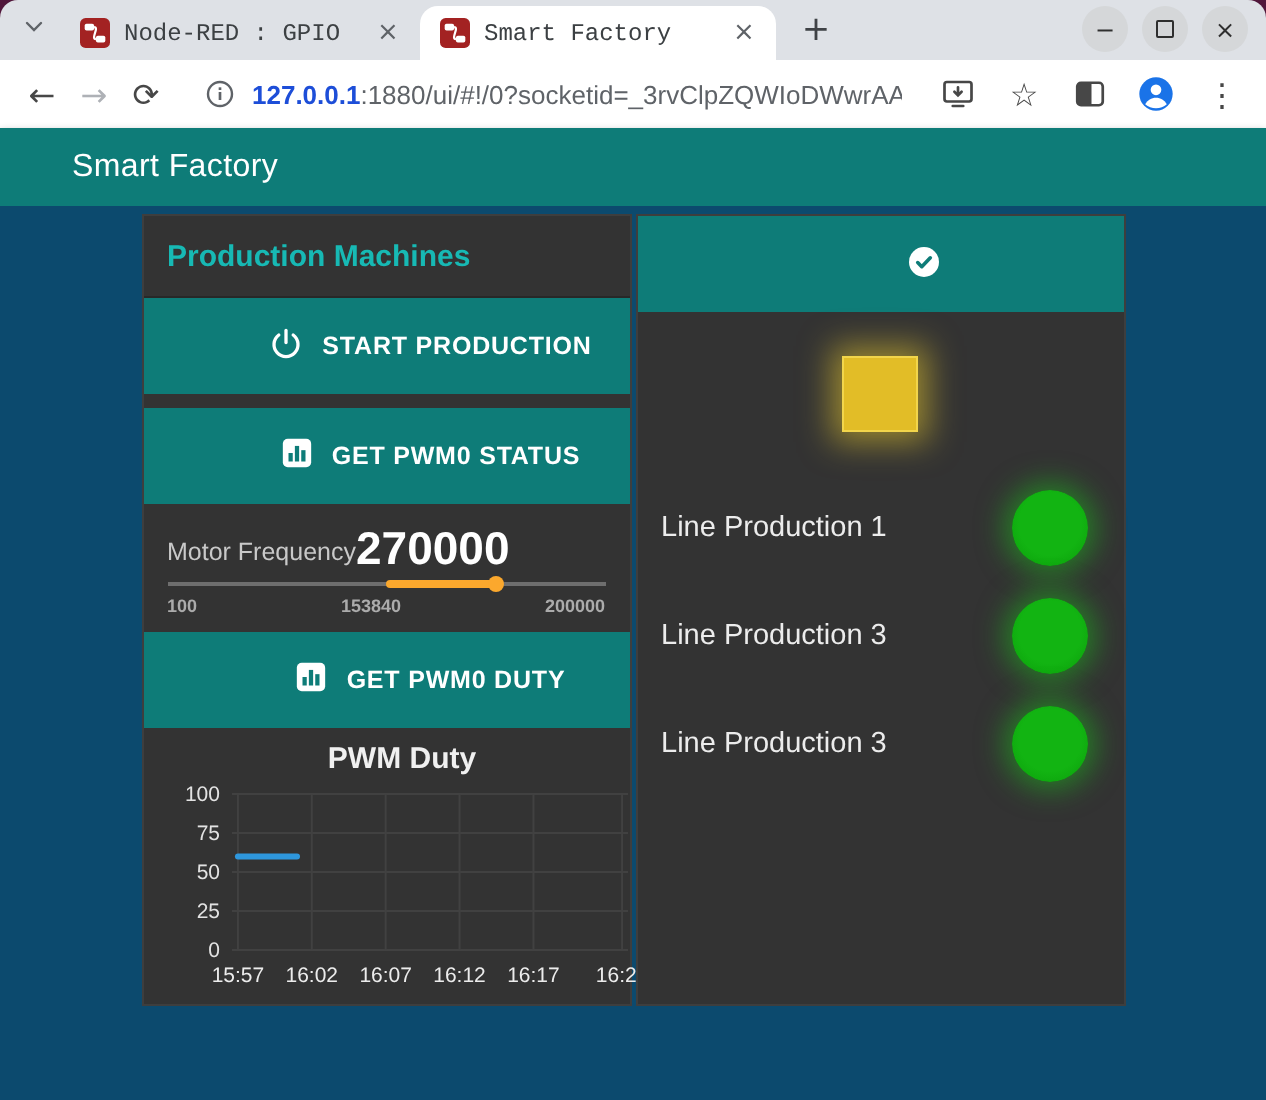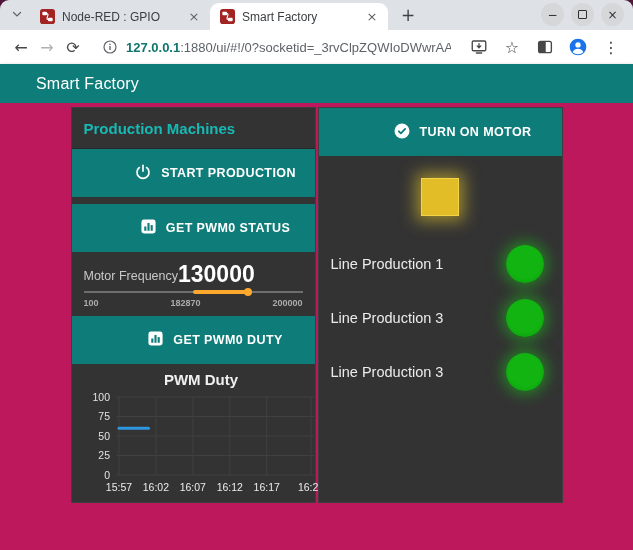--- a/index.html
+++ b/index.html
@@ -8,48 +8,48 @@
   body::before { content:''; position:absolute; top:0; left:0; width:633px; height:14px; background:#50163a; z-index:0; }
 
   
   .titlebar { position:relative; z-index:1; height:30px; background:#dee1e6; border-radius:9px 9px 0 0;
               display:flex; align-items:flex-end; padding-left:6px; }
   .tab-search { align-self:center; width:22px; height:22px; border-radius:50%; display:flex; align-items:center; justify-content:center; margin-right:2px; }
   .tab { height:27px; display:flex; align-items:center; padding:0 8px 0 10px; border-radius:9px 9px 0 0; }
   .tab.inactive { width:180px; }
   .tab.active { width:178px; background:#ffffff; }
   .tab .favicon { width:15px; height:15px; margin-right:7px; flex:none; }
-  .tab .tab-title { flex:1; font-size:12px; color:#3c4043; white-space:nowrap; overflow:hidden; text-overflow:ellipsis; }
+  .tab .tab-title { flex:1; font-size:12px; color:#3c4043; white-space:nowrap; overflow:hidden; text-overflow:ellipsis;font-family:Liberation Mono, monospace; }
   .tab .tab-close { width:16px; height:16px; display:flex; align-items:center; justify-content:center;
                     font-size:13px; color:#5f6368; border-radius:50%; font-family:"DejaVu Sans",sans-serif; }
   .new-tab { align-self:center; width:24px; height:24px; margin-left:8px; display:flex; align-items:center; justify-content:center;
              font-size:17px; color:#3f4246; border-radius:50%; font-family:"DejaVu Sans",sans-serif; }
   .win-controls { position:absolute; right:9px; top:3px; display:flex; gap:7px; }
   .win-btn { width:23px; height:23px; border-radius:50%; background:#d5d7d9; display:flex; align-items:center; justify-content:center;
              font-size:12px; color:#2f2f2f; font-family:"DejaVu Sans",sans-serif; }
   .max-glyph { width:9px; height:9px; border:1.4px solid #2f2f2f; border-radius:1px; }
 
   
   .toolbar { position:relative; z-index:1; height:34px; background:#ffffff; display:flex; align-items:center; padding:0 8px; }
   .nav-btn { width:26px; height:26px; display:flex; align-items:center; justify-content:center;
              font-size:16px; color:#474747; font-family:"DejaVu Sans",sans-serif; border-radius:50%; }
   .nav-btn.disabled { color:#aeb1b6; }
   .omnibox { flex:1; display:flex; align-items:center; margin:0 6px; height:28px; border-radius:14px; padding:0 10px; min-width:0; }
   .omnibox .url-text { font-size:13px; white-space:nowrap; overflow:hidden; }
-  .url-host { color:#0f766e; font-weight:bold; }
+  .url-host { color:#1d4ed8; font-weight:bold; }
   .url-path { color:#5f6368; }
   .toolbar-right { display:flex; align-items:center; gap:9px; margin-right:2px; }
   .tb-icon { width:24px; height:24px; display:flex; align-items:center; justify-content:center;
              font-size:16px; color:#474747; font-family:"DejaVu Sans",sans-serif; }
 
   
   .appbar { position:relative; z-index:1; height:39px; background:#0e7c78; display:flex; align-items:center; padding-left:36px;
             box-shadow:0 2px 4px rgba(0,0,0,.45); }
   .appbar-title { color:#ffffff; font-size:16px; font-weight:500; letter-spacing:.2px; }
-  .page { position:relative; z-index:1; height:447px; background:#be185d; padding-top:4px; }
+  .page { position:relative; z-index:1; height:447px; background:#0c4a6e; padding-top:4px; }
   .panels { display:flex; justify-content:center; gap:2px; }
   .panel { width:245px; height:396px; background:#333333; border:1px solid #3e3e3e; display:flex; flex-direction:column; }
   .panel-header { height:41px; flex:none; display:flex; align-items:center; padding:0 12px;
                   color:#17b9b4; font-size:15px; font-weight:bold; border-bottom:1px solid #282828; }
   .dash-btn { height:48px; flex:none; background:#0e7c78; color:#ffffff; display:flex; align-items:center; justify-content:center;
               gap:9px; font-size:12.5px; font-weight:bold; letter-spacing:.4px; cursor:pointer;padding-left:44px; }
   .btn-gap { margin-bottom:7px; }
   .dash-btn svg { flex:none; }
 
   
@@ -198,30 +198,30 @@
               <rect x="10.5" y="7" width="3" height="11" fill="#0e7c78"></rect>
               <rect x="15" y="10" width="3" height="8" fill="#0e7c78"></rect>
             </svg>
         </span>
         <span>GET PWM0 STATUS</span>
       </div>
 
       <div class="slider-block">
         <div class="slider-top">
           <span class="slider-label">Motor Frequency</span>
-          <span class="slider-value">130000</span>
+          <span class="slider-value">270000</span>
         </div>
         <div class="slider-track">
           <div class="track-base"></div>
           <div class="track-fill" style="left: 50%; width: 24.9875%;"></div>
           <div class="track-handle" style="left: calc(74.9875% - 4px);"></div>
         </div>
         <div class="slider-ticks">
           <span>100</span>
-          <span>182870</span>
+          <span>153840</span>
           <span>200000</span>
         </div>
       </div>
 
       <div class="dash-btn" style="margin-top:2px;">
         <span>
           <svg width="17" height="17" viewBox="0 0 24 24">
               <rect x="2" y="2" width="20" height="20" rx="3.5" fill="#fff"></rect>
               <rect x="6" y="12" width="3" height="6" fill="#0e7c78"></rect>
               <rect x="10.5" y="7" width="3" height="11" fill="#0e7c78"></rect>
@@ -263,21 +263,20 @@
 
     <div class="panel">
 
       <div class="dash-btn btn-gap">
         <span>
           <svg width="18" height="18" viewBox="0 0 24 24">
               <circle cx="12" cy="12" r="10" fill="#fff"></circle>
               <path d="M7.8 12.4l2.7 2.7 5.7-5.9" fill="none" stroke="#0e7c78" stroke-width="2.4" stroke-linecap="round" stroke-linejoin="round"></path>
             </svg>
         </span>
-        <span>TURN ON MOTOR</span>
       </div>
 
 
       <div class="indicator-area">
         <div class="led-square"></div>
         <div class="line-rows">
           <div class="line-row">
             <span class="line-label">Line Production 1</span>
             <span class="led-circle"></span>
           </div>

